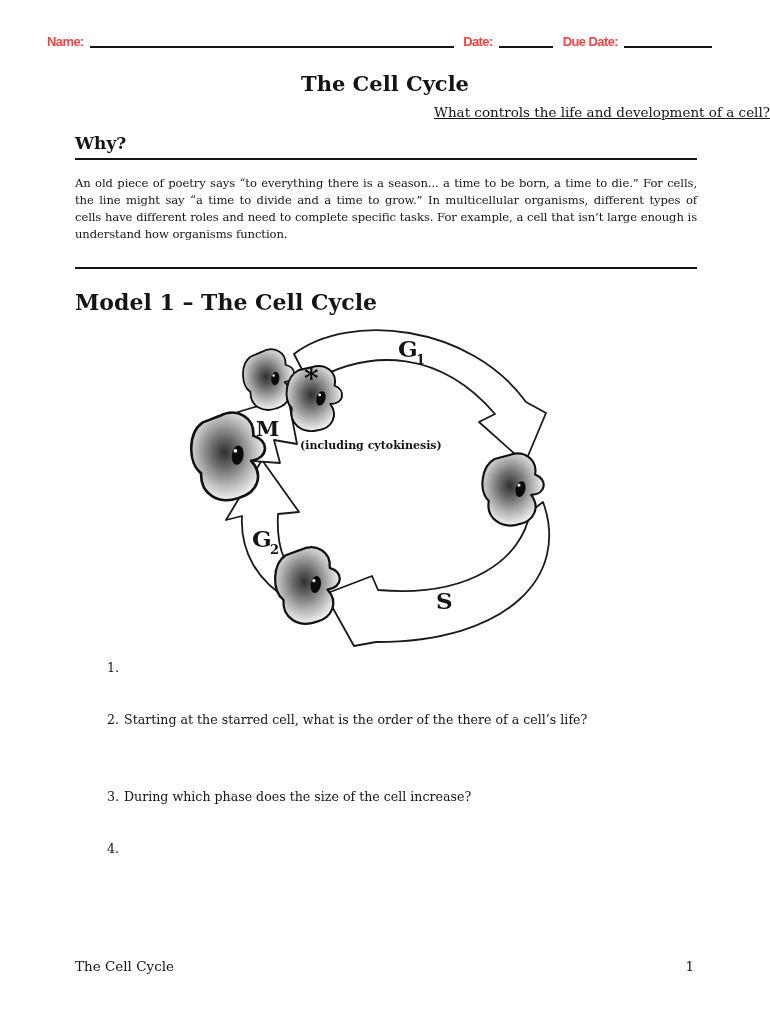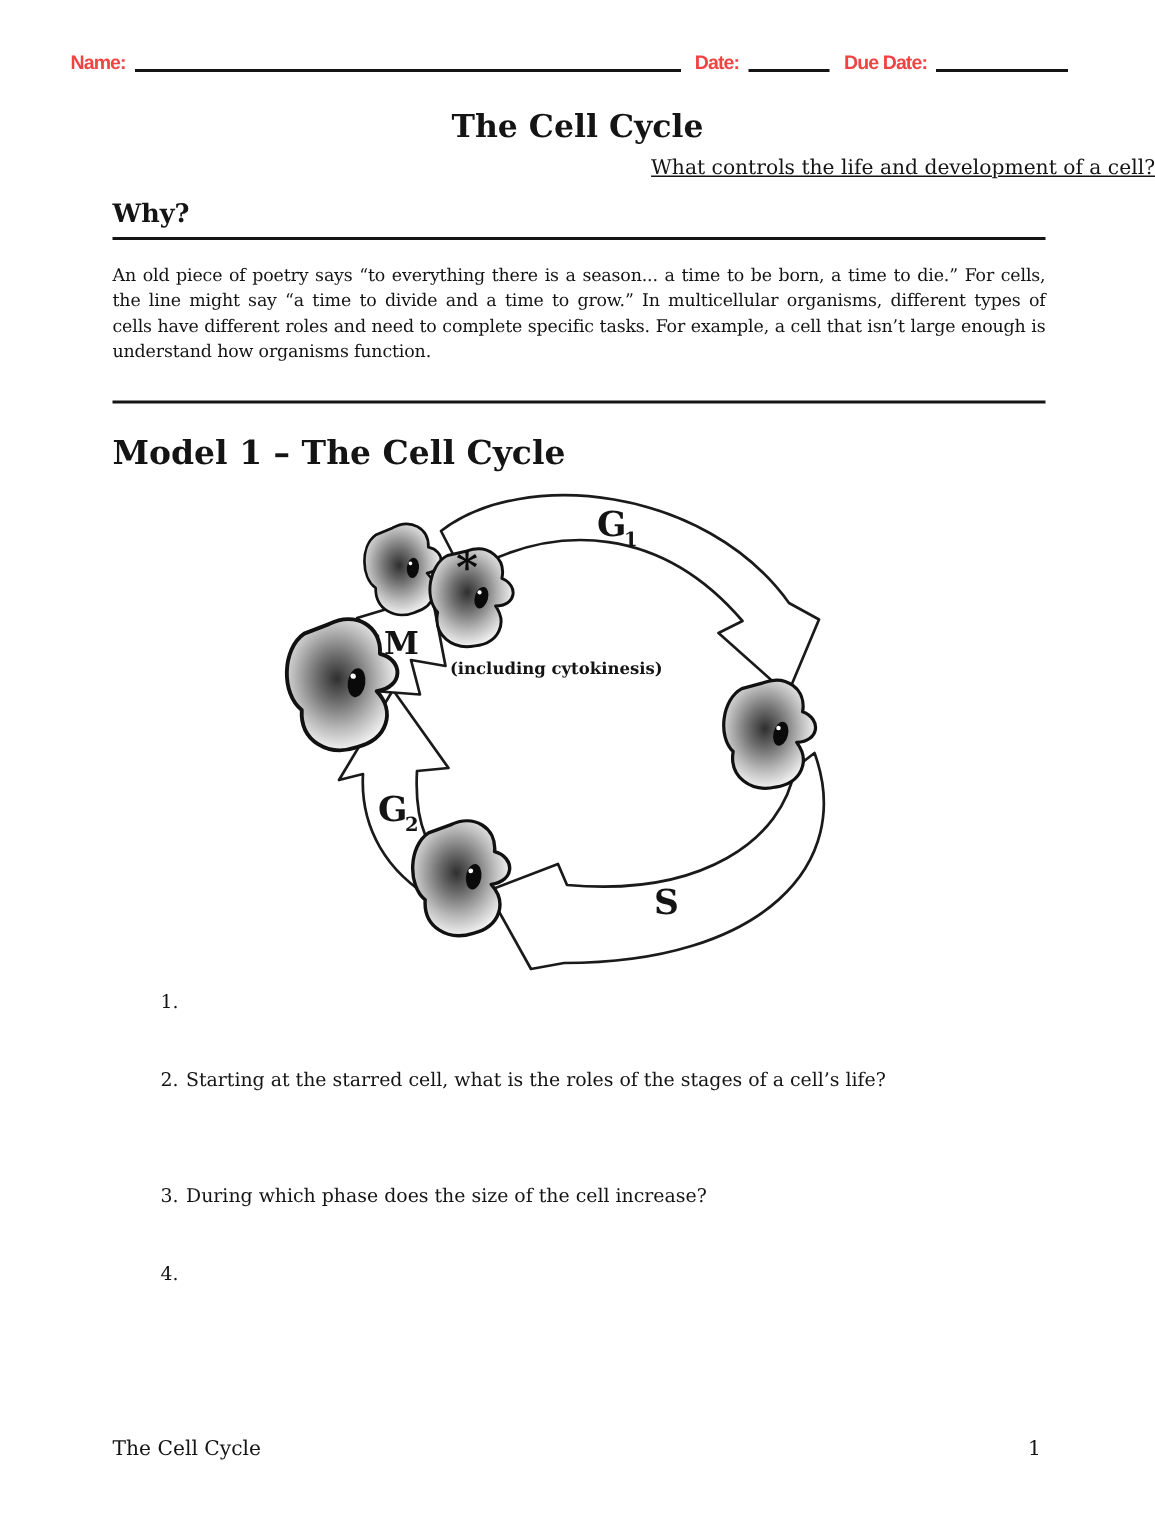--- a/index.html
+++ b/index.html
@@ -111,21 +111,21 @@
   <text class="m-label" x="78" y="126">M</text>
   <text class="note" x="122" y="139">(including cytokinesis)</text>
   <text class="star" x="126" y="78">*</text>
 </svg>
 
 <div class="abs question q1">
   <span class="qnum">1.</span>
 </div>
 <div class="abs question q2">
   <span class="qnum">2.</span>
-  <span>Starting at the starred cell, what is the roles of the stages of a cell’s life?</span>
+  <span>Starting at the starred cell, what is the order of the there of a cell’s life?</span>
 </div>
 <div class="abs question q3">
   <span class="qnum">3.</span>
   <span>During which phase does the size of the cell increase?</span>
 </div>
 <div class="abs question q4">
   <span class="qnum">4.</span>
 </div>
 
 <div class="abs footer-left">The Cell Cycle</div>

